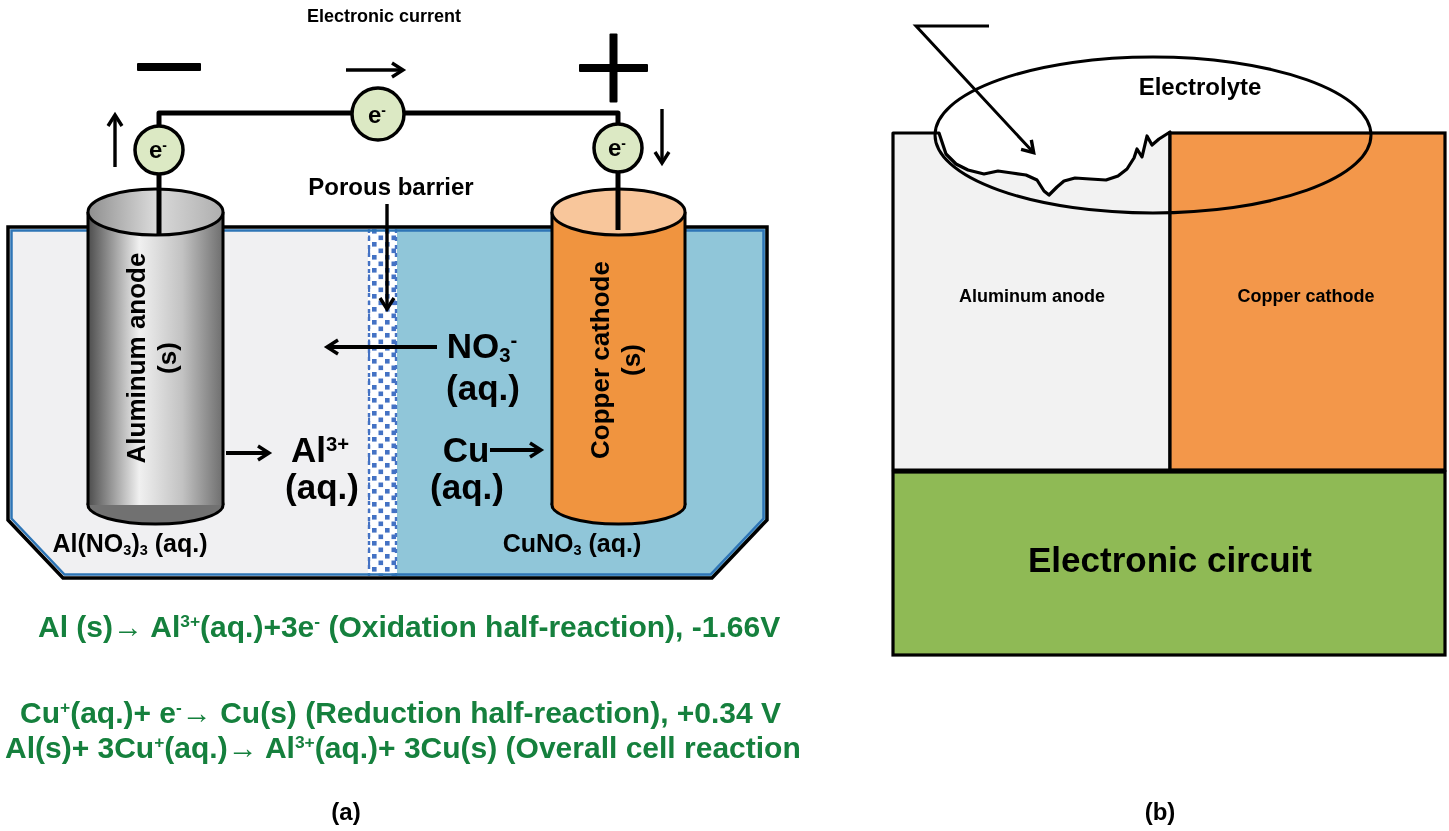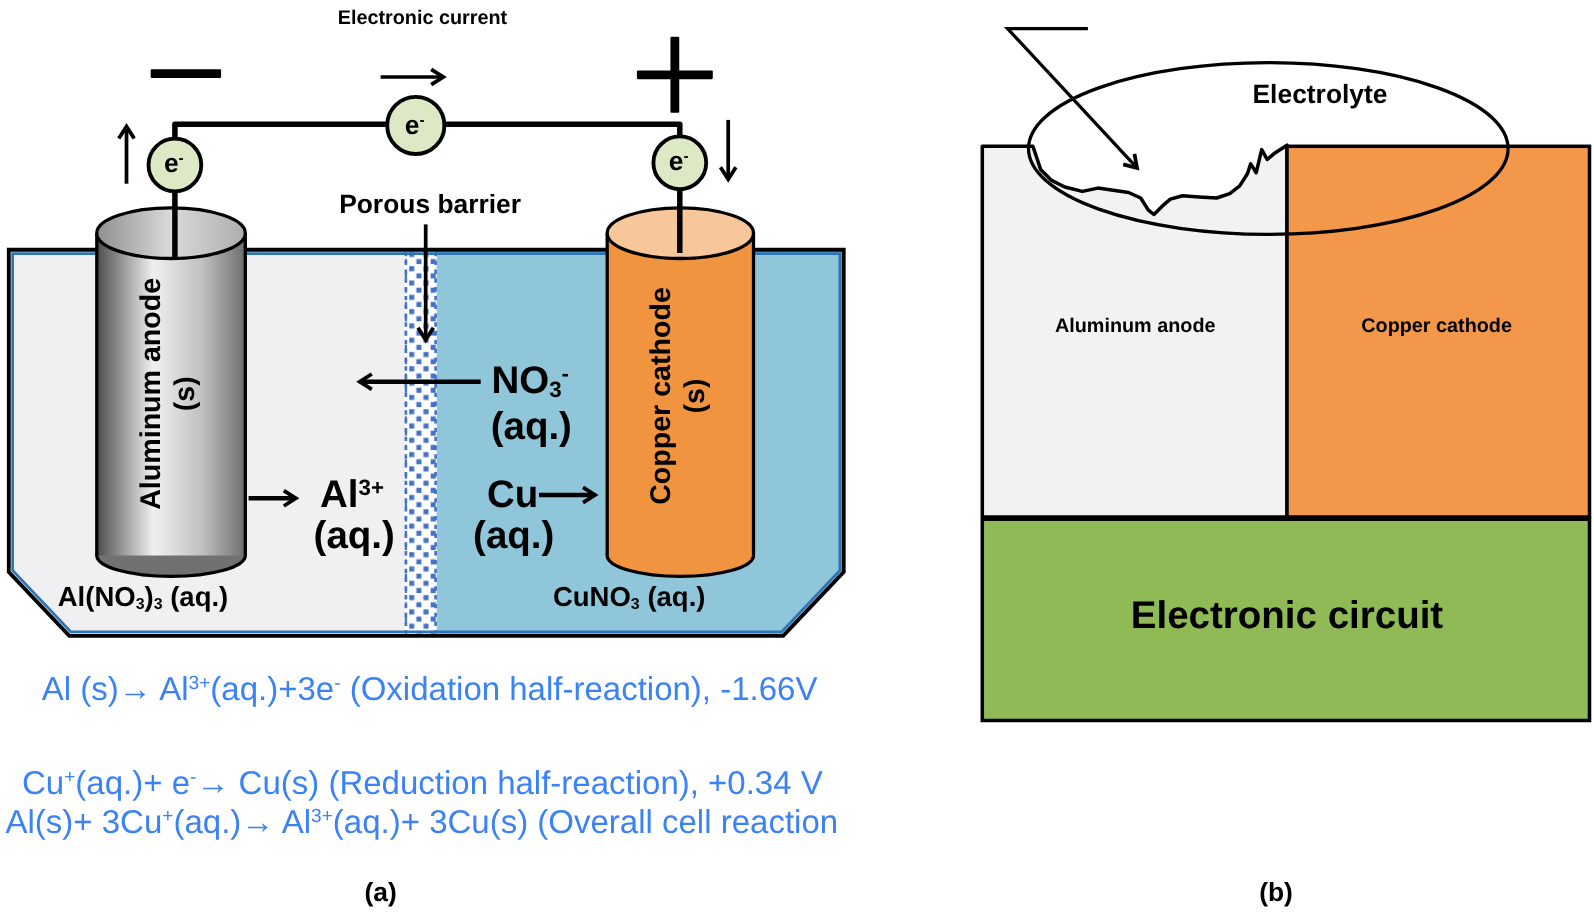--- a/index.html
+++ b/index.html
@@ -13,22 +13,22 @@
   .canvas svg{position:absolute;left:0;top:0;}
   .lbl{
     position:absolute;
     transform:translate(-50%,-50%);
     font-weight:bold;color:#000;
     white-space:nowrap;text-align:center;
   }
   .eq{
     position:absolute;
     transform:translateY(-50%);
-    font-size:30px;color:#3b82f6;
-    white-space:nowrap;font-weight:normal;
+    font-size:30px;color:#15803d;
+    white-space:nowrap;font-weight:bold;
   }
   .cyl-label{
     position:absolute;
     transform:translate(-50%,-50%) rotate(-90deg);
     font-weight:bold;font-size:26px;color:#000;
     text-align:center;line-height:31px;white-space:nowrap;
   }
   .elabel{
     position:absolute;
     transform:translate(-50%,-55%);

